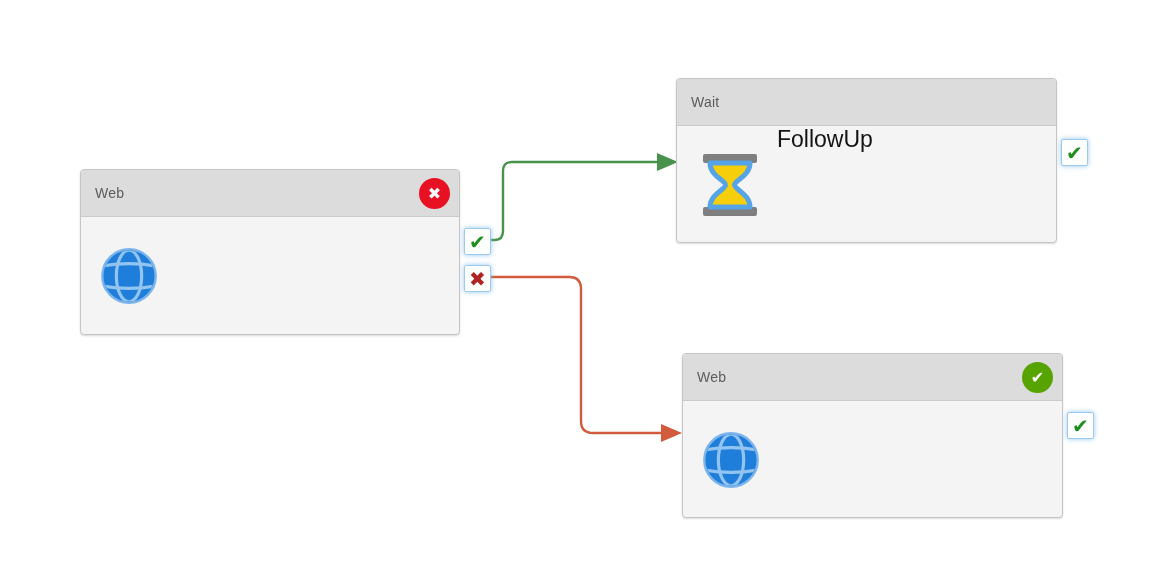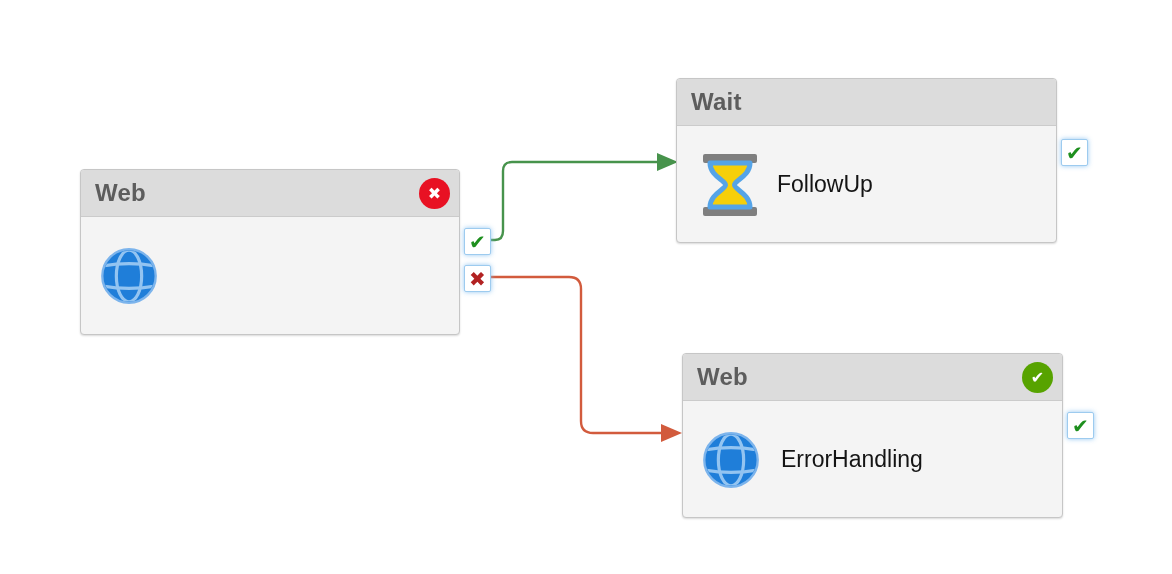--- a/index.html
+++ b/index.html
@@ -22,43 +22,41 @@
     position:relative;
     height:47px;
     background:#dcdcdc;
     border-bottom:1px solid #cbcbcb;
     border-radius:3px 3px 0 0;
     display:flex;
     align-items:center;
     padding:0 14px;
   }
   .node-type{
-    font-size:24px;
+    font-size:14px;
     color:#5d5d5d;
     letter-spacing:.2px;
-    font-weight:bold;
   }
   .status-badge{
     position:absolute;
     right:9px;
     top:8px;
     width:31px;height:31px;
     border-radius:50%;
     display:flex;align-items:center;justify-content:center;
     color:#ffffff;
     font-size:16px;
     font-weight:bold;
     line-height:1;
   }
   .badge-error{background:#e81123;}
   .badge-success{background:#57a300;}
 
   .node-body{
     display:flex;
-    align-items:center;
     height:117px;
     padding-left:18px;
     gap:20px;
   }
   .node-name{
     font-size:23px;
     color:#141414;
   }
 
   .port{
@@ -151,18 +149,17 @@
               </clipPath>
             </defs>
           <circle cx="32" cy="32" r="28.5" fill="#1f7ed9" stroke="#7cb4ec" stroke-width="2.5"></circle>
           <g clip-path="url(#gclip2)" stroke="#93c4f1" stroke-width="3.4" fill="none">
             <ellipse cx="32" cy="32" rx="13.5" ry="27.5"></ellipse>
             <path d="M2 21.5 Q32 16 62 21.5"></path>
             <path d="M2 42.5 Q32 48 62 42.5"></path>
           </g>
         </svg>
       </span>
-      <span class="node-name">ErrorHandling</span>
     </div>
     <div class="port port-success" style="left:384px;top:58px;">✔</div>
   </div>
 
 </div>
 
 </body></html>

